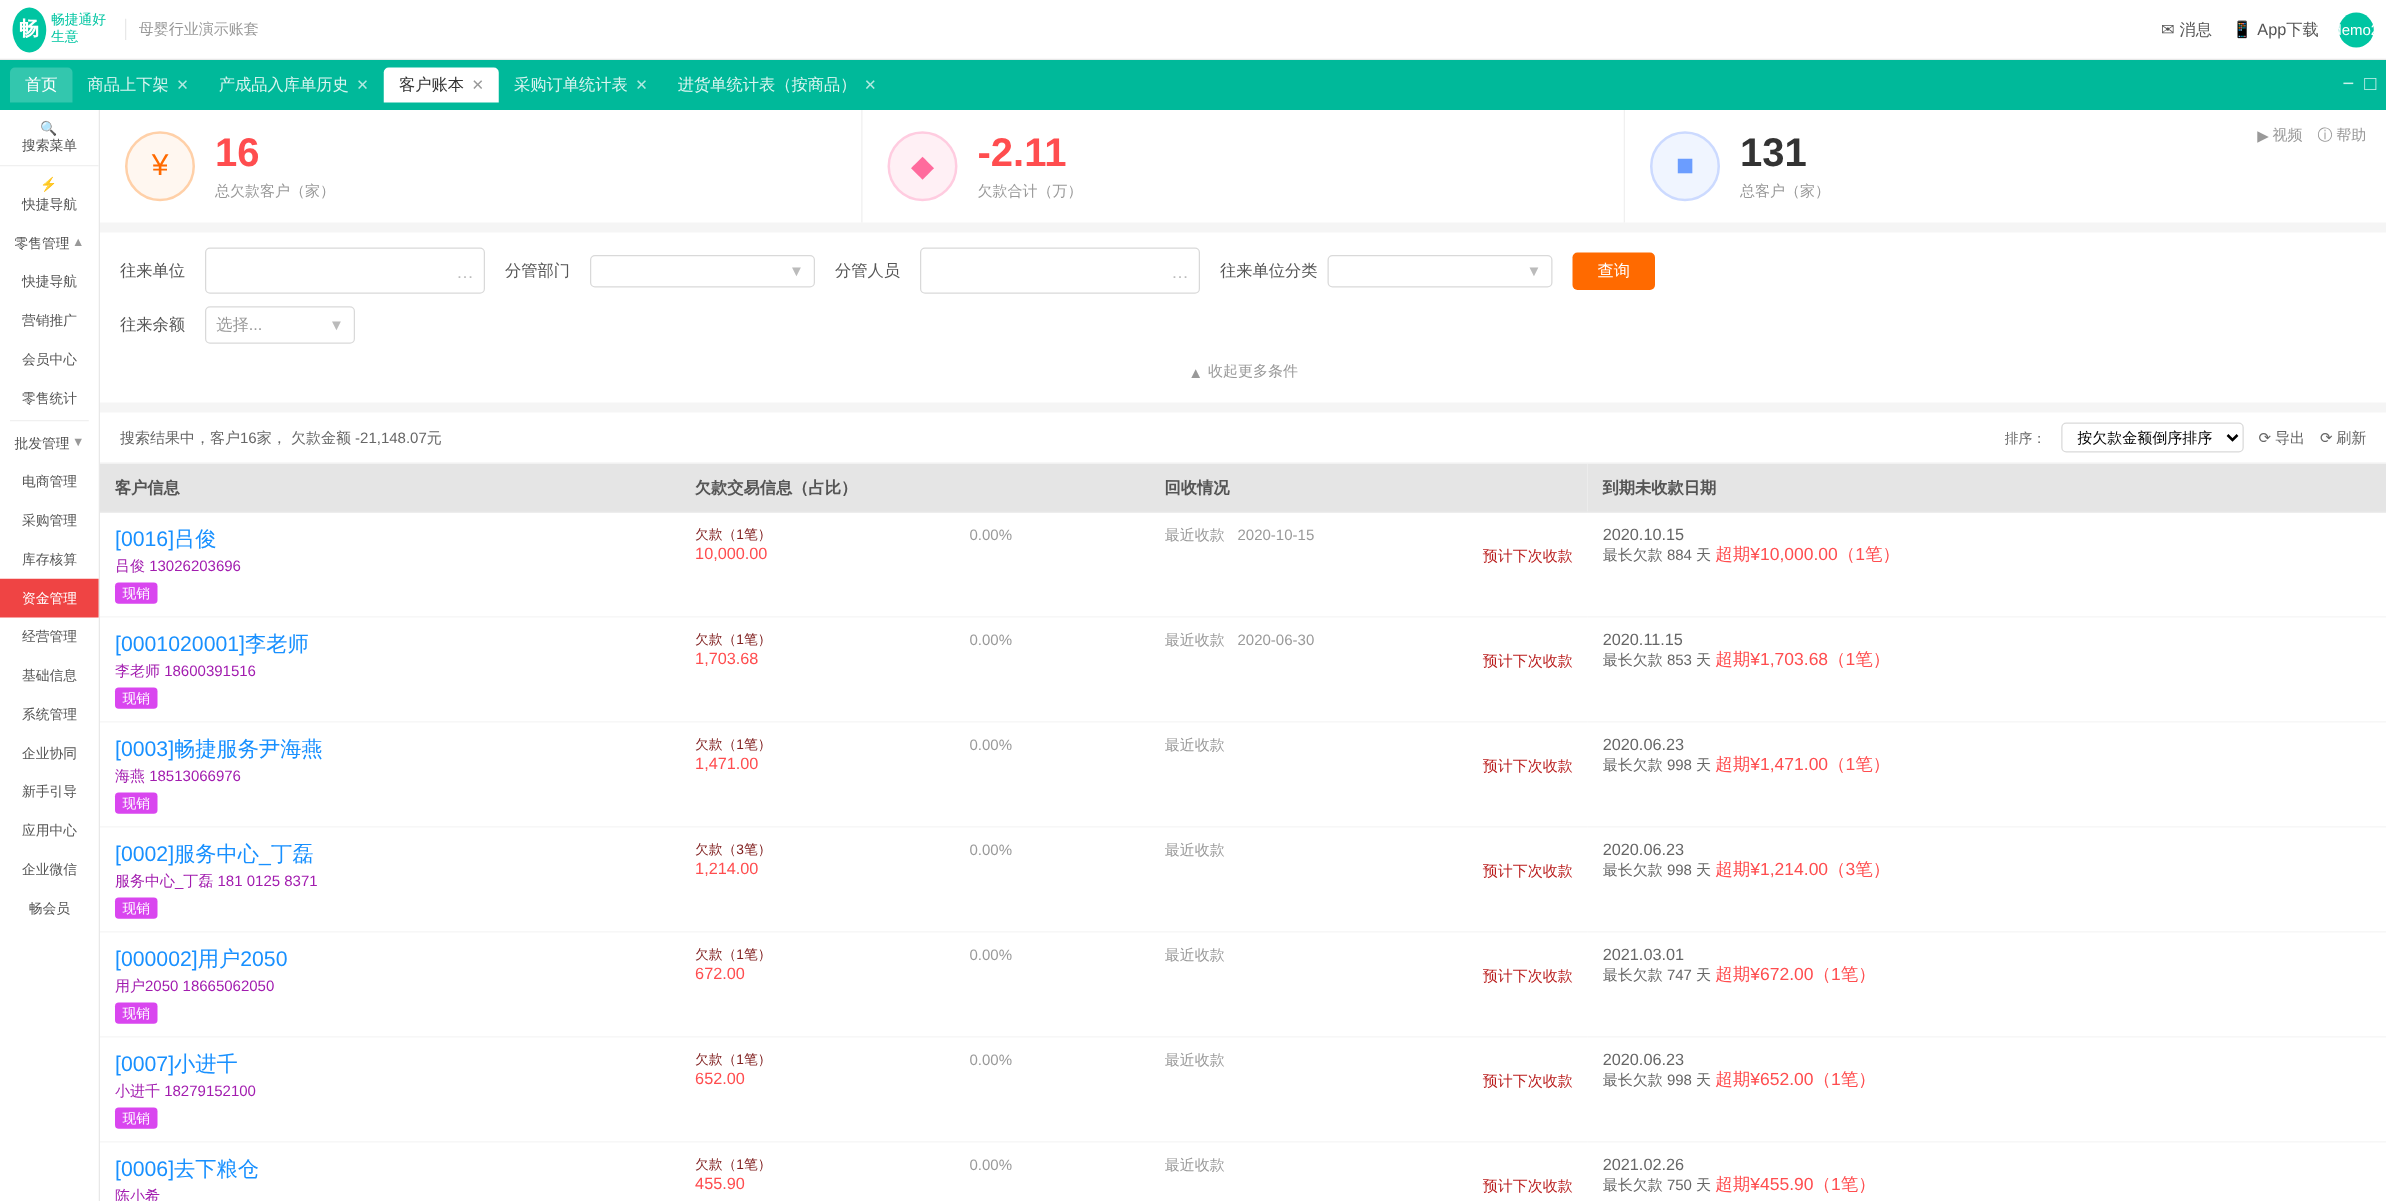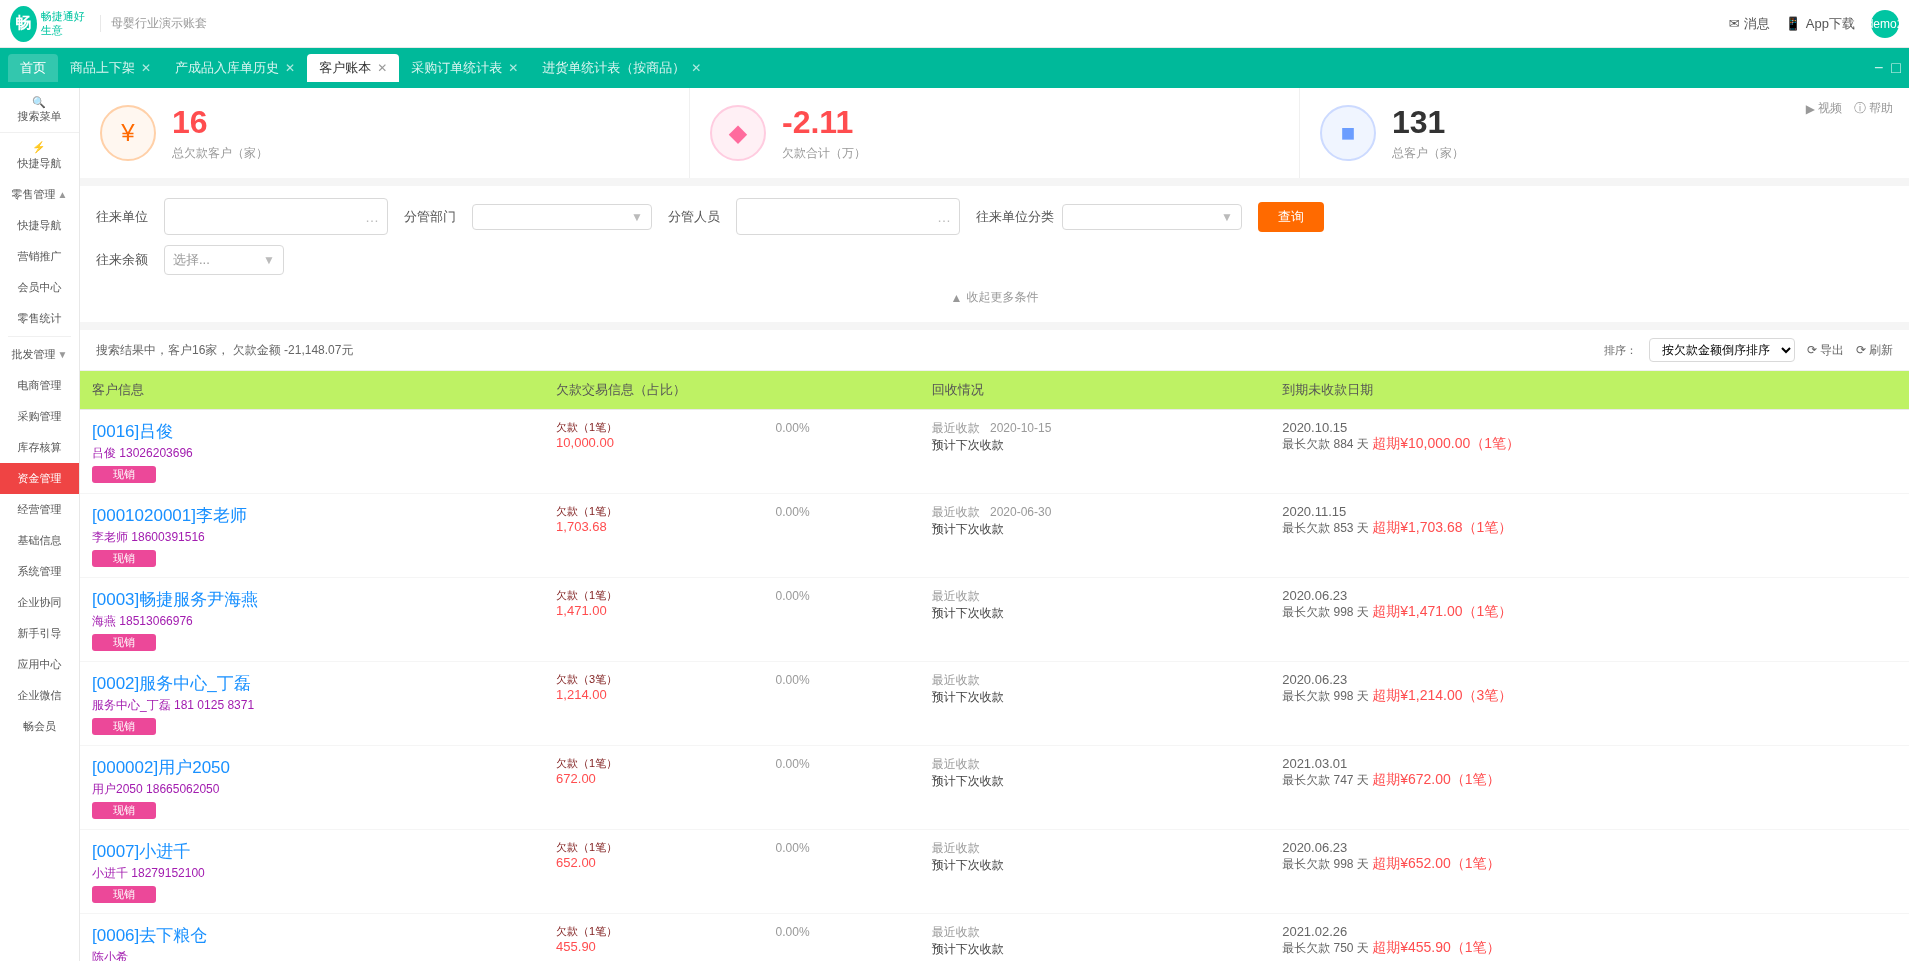--- a/index.html
+++ b/index.html
@@ -63,33 +63,33 @@
     .filter-btn-search { background: #ff6a00; color: white; border: none; border-radius: 4px; padding: 6px 20px; font-size: 13px; cursor: pointer; white-space: nowrap; }
     .filter-collapse { display: flex; align-items: center; justify-content: center; gap: 4px; color: #999; font-size: 12px; cursor: pointer; padding: 4px 0; }
 
     
     .results-bar { display: flex; align-items: center; justify-content: space-between; padding: 8px 16px; background: white; border-bottom: 1px solid #f0f0f0; font-size: 12px; color: #666; margin-bottom: 0; }
     .results-bar .actions { display: flex; gap: 12px; align-items: center; }
     .results-bar .action-btn { color: #666; cursor: pointer; display: flex; align-items: center; gap: 3px; font-size: 12px; }
 
     
     .data-table { background: white; width: 100%; border-collapse: collapse; }
-    .data-table th { background: #bef264; padding: 10px 12px; text-align: left; font-size: 13px; color: #555; border-bottom: 1px solid #e8e8e8; font-weight: normal; }
+    .data-table th { background: #e5e5e5; padding: 10px 12px; text-align: left; font-size: 13px; color: #555; border-bottom: 1px solid #e8e8e8; font-weight: bold; }
     .data-table td { padding: 10px 12px; border-bottom: 1px solid #f5f5f5; vertical-align: top; font-size: 13px; }
     .customer-name { color: #1890ff; cursor: pointer; font-size: 17px; }
     .customer-phone { color: #a21caf; font-size: 12px; margin-top: 2px; }
-    .customer-badge { display: inline-block; background: #ec4899; color: white; font-size: 11px; padding: 1px 21px; border-radius: 3px; margin-top: 4px; }
+    .customer-badge { display: inline-block; background: #d946ef; color: white; font-size: 11px; padding: 1px 6px; border-radius: 3px; margin-top: 4px; }
     .amount-red { color: #ff4d4f; font-size: 13px; }
     .amount-pct { color: #999; font-size: 12px; margin-left: 8px; }
     .overdue-link { color: #ff4d4f; font-size: 14px; cursor: pointer; }
     .date-text { color: #666; font-size: 13px; }
     .overdue-days { color: #666; font-size: 12px; }
     .debt-info { font-size: 11px; color: #7f1d1d; }
     .collection-date { font-size: 12px; color: #999; }
-    .collection-next { font-size: 12px; color: #404040; }
+    .collection-next { font-size: 12px; color: #b91c1c; text-align: right; }
 
     .sort-select { border: 1px solid #d9d9d9; border-radius: 4px; padding: 3px 8px; font-size: 12px; background: white; cursor: pointer; }
     
     
     ::-webkit-scrollbar { width: 6px; height: 6px; }
     ::-webkit-scrollbar-track { background: #f5f5f5; }
     ::-webkit-scrollbar-thumb { background: #ccc; border-radius: 3px; }
   </style>
 </head>
 <body>

